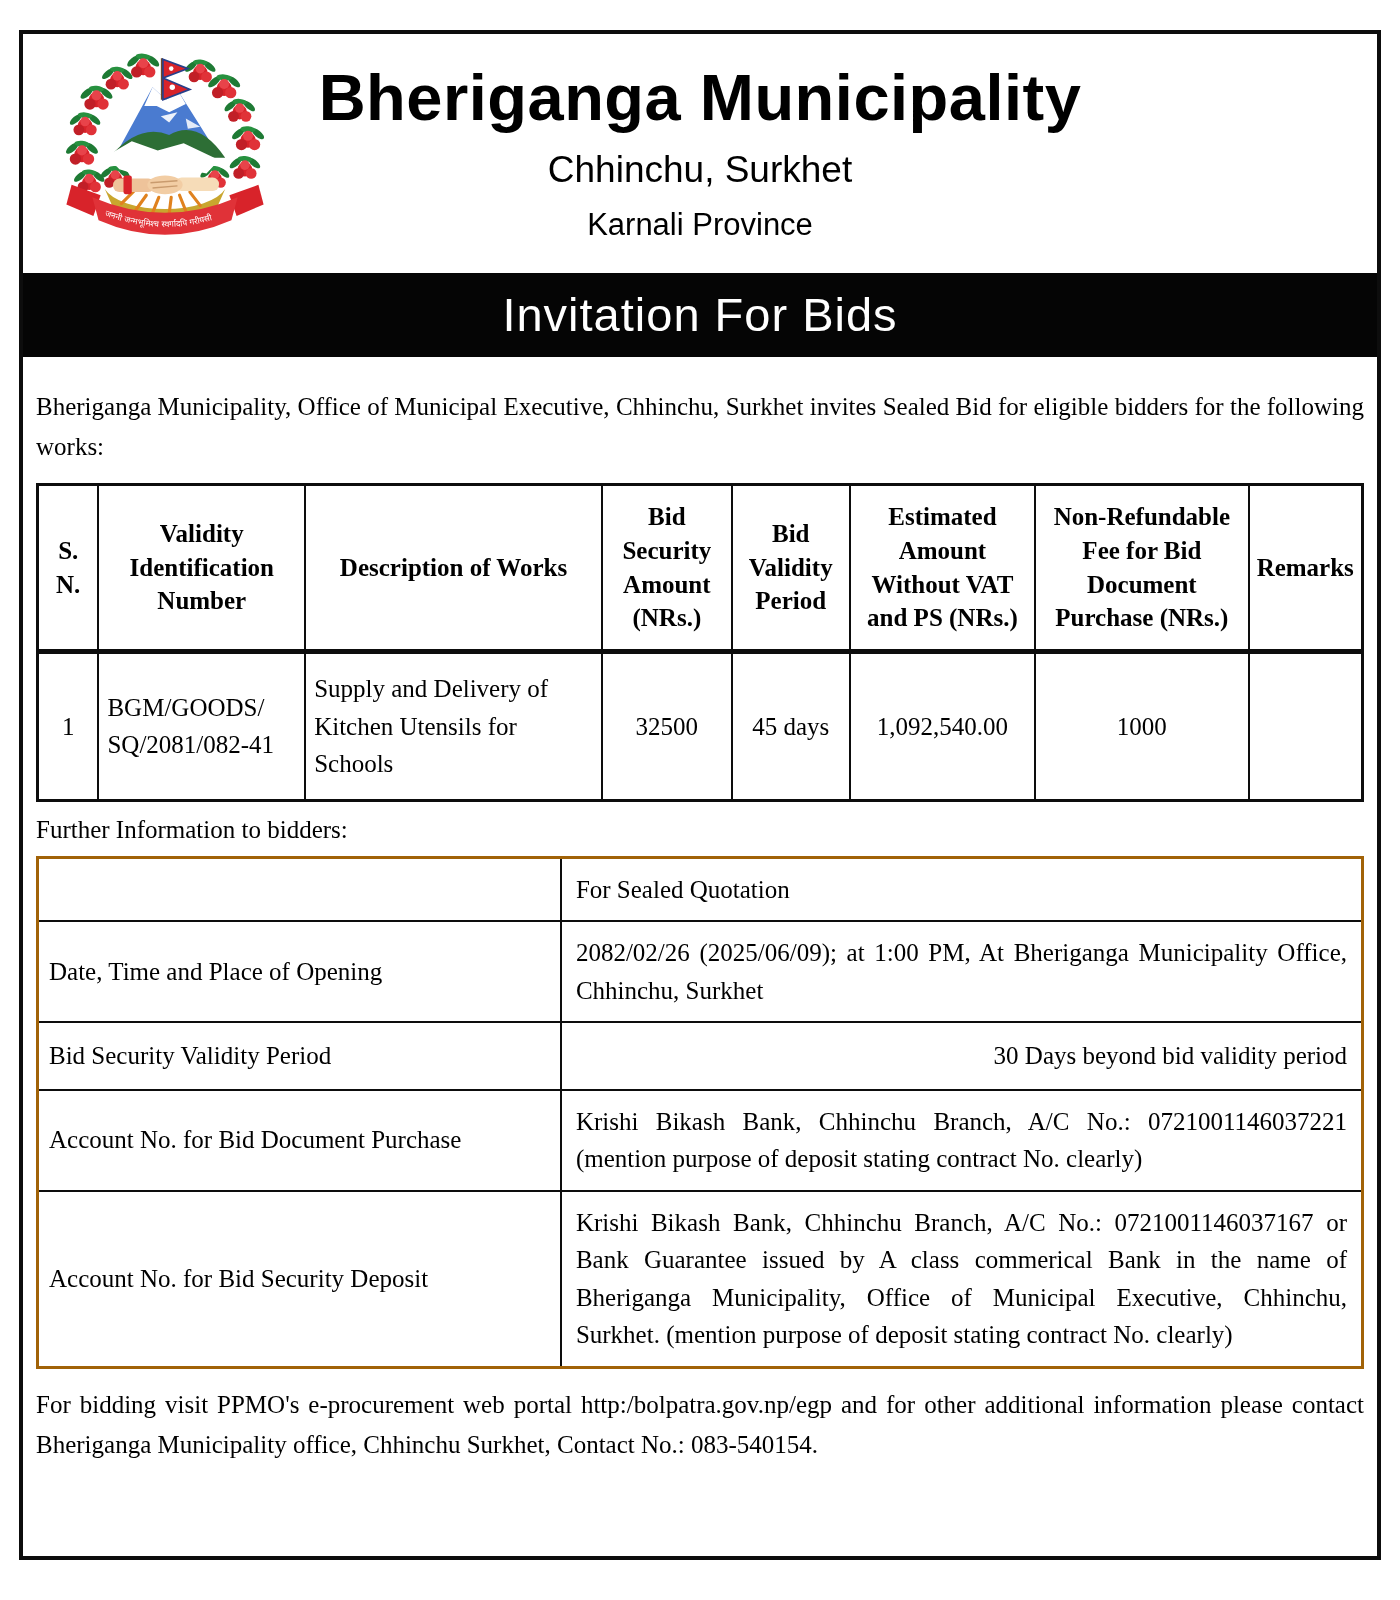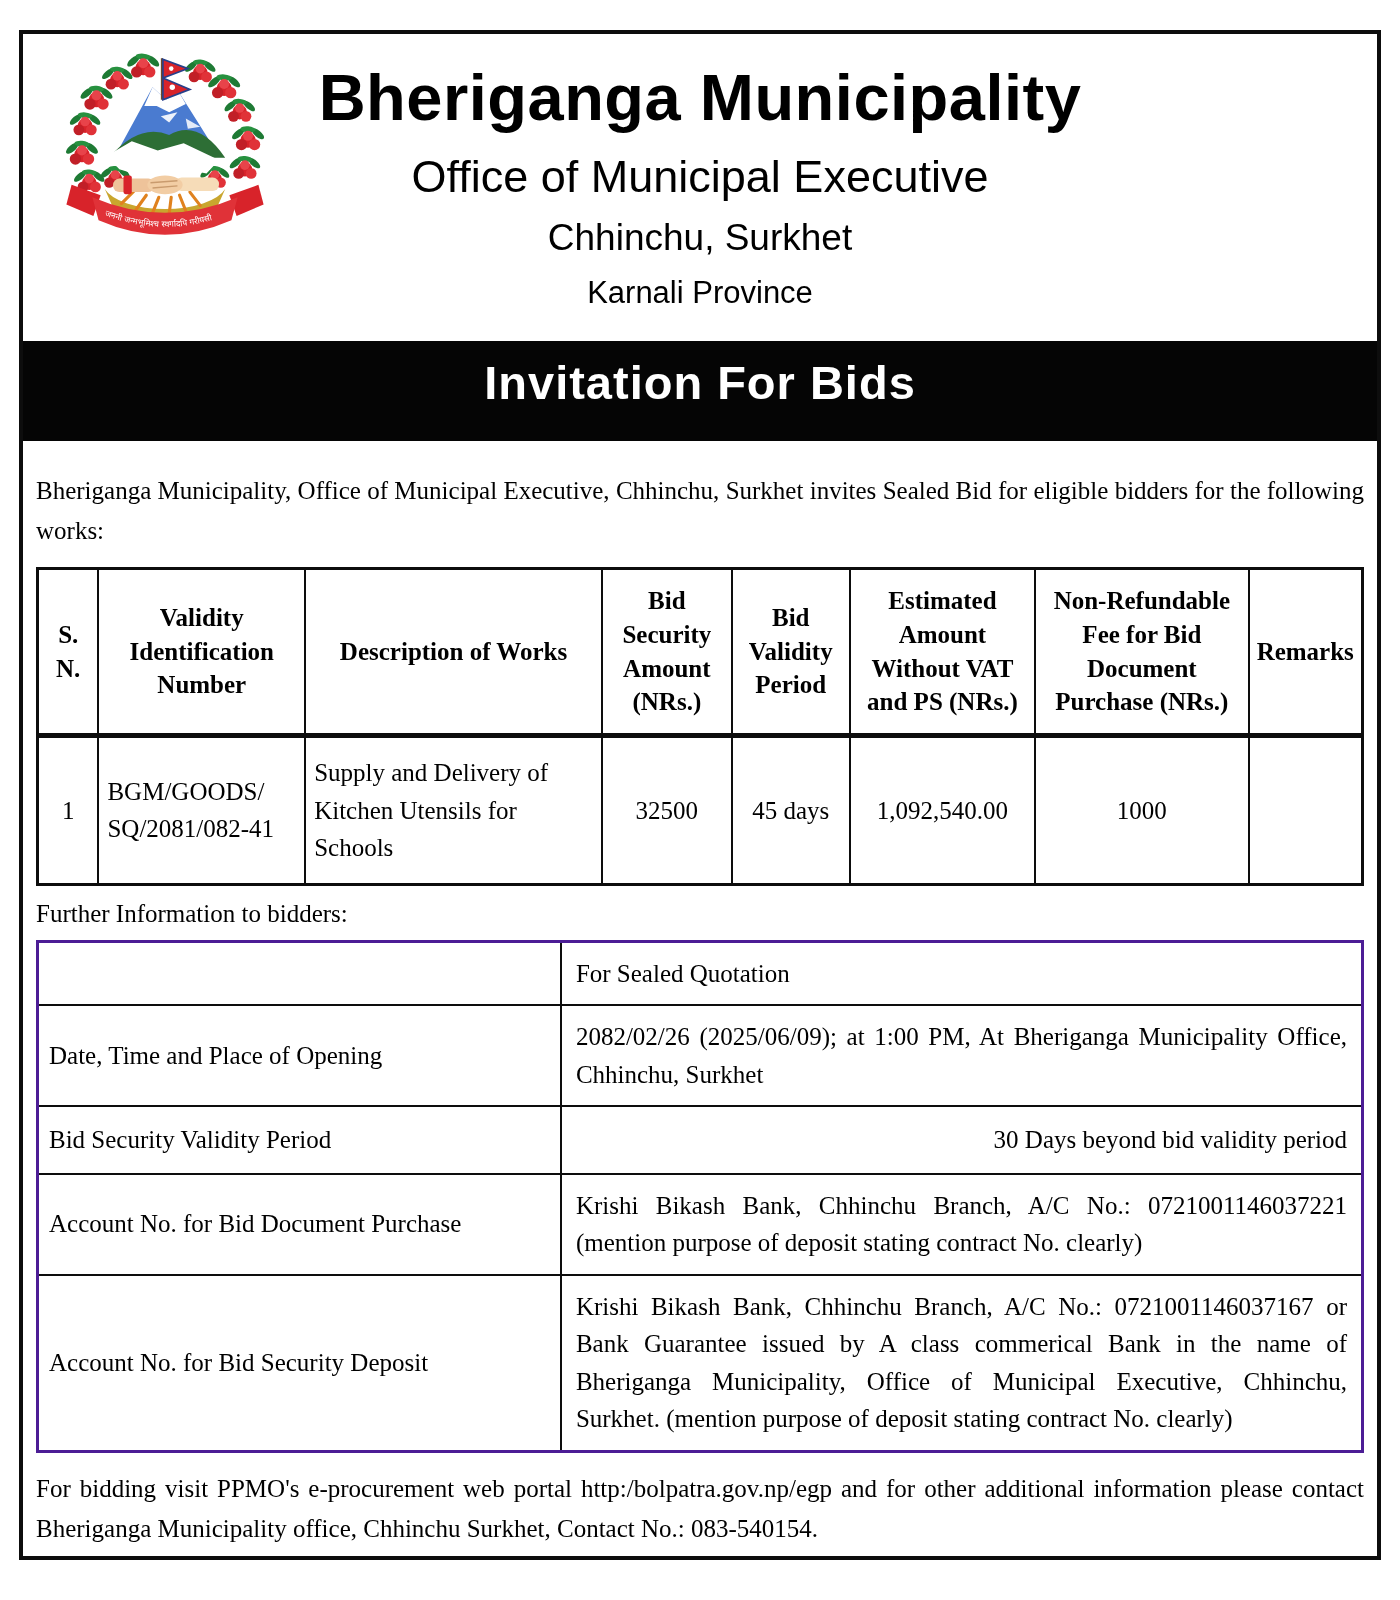--- a/index.html
+++ b/index.html
@@ -12,39 +12,39 @@
   .header { position:relative; text-align:center; padding-top:22px;
             font-family:"Liberation Sans", sans-serif; }
   .emblem { position:absolute; left:38px; top:18px; width:208px; height:192px; }
   .t1 { font-size:65px; font-weight:bold; margin:4px 0 0; letter-spacing:0.5px; }
   .t2 { font-size:45px; margin:16px 0 0; }
   .t3 { font-size:37px; margin:14px 0 0; }
   .t4 { font-size:31px; margin:16px 17px 0; }
 
   
   .banner { background:#050505; color:#fff; text-align:center;
-            margin-top:30px; height:100px; line-height:84px;
+            margin-top:30px; height:84px; line-height:84px;
             font-family:"Liberation Sans", sans-serif;
-            font-size:47px; font-weight:bold; letter-spacing:1px; }
+            font-size:47px; font-weight:normal; letter-spacing:1px; }
 
   .content { padding:14px 13px 0 13px; }
   .publine { text-align:center; font-weight:bold; font-size:25px; margin:8px 0 10px; }
   .intro { font-size:25px; line-height:1.6; text-align:justify; margin:16px 0 16px; }
 
   table { border-collapse:collapse; width:100%; table-layout:fixed; }
   .bids th, .bids td, .info td { border:2px solid #0d0d0d; }
   .bids { border:3px solid #0d0d0d; }
   .bids th { font-size:25px; font-weight:bold; text-align:center; vertical-align:middle;
              padding:14px 5px; line-height:1.35; border-bottom:5px solid #0d0d0d; }
   .bids td { font-size:25px; vertical-align:middle; padding:16px 8px; line-height:1.5; }
   .c { text-align:center; }
   .preline { white-space:pre-line; }
 
   .further { font-size:25px; margin:14px 0 12px 0; }
-  .info { border:3px solid #4c1d95;padding-left:44px; }
+  .info { border:3px solid #a16207;padding-left:44px; }
   .info td { font-size:25px; vertical-align:middle; line-height:1.5; }
   .info td.lbl { padding:14px 10px; }
   .info td.val { padding:12px 14px; text-align:justify; }
 
   .footnote { font-size:25px; line-height:1.62; text-align:justify; margin:16px 0 0; }
 </style>
 </head>
 <body>
 
 <div class="frame">
@@ -123,21 +123,20 @@
 
       <g>
         <line x1="97" y1="6" x2="97" y2="46" stroke="#6b4a2b" stroke-width="2"></line>
         <path d="M98,7 L122,16 L98,25 Z M98,25 L124,36 L98,46 Z" fill="#d8232a" stroke="#27408b" stroke-width="1.6"></path>
         <circle cx="106" cy="16" r="2.2" fill="#ffffff"></circle>
         <circle cx="107" cy="34" r="2.6" fill="#ffffff"></circle>
       </g>
     </svg>
 
     <div class="t1">Bheriganga Municipality</div>
-    <div class="t2">Office of Municipal Executive</div>
     <div class="t3">Chhinchu, Surkhet</div>
     <div class="t4">Karnali Province</div>
   </div>
 
   <div class="banner">Invitation For Bids</div>
 
   <div class="content">
 
 
     <p class="intro">Bheriganga Municipality, Office of Municipal Executive, Chhinchu, Surkhet invites Sealed Bid for eligible bidders for the following works:</p>

